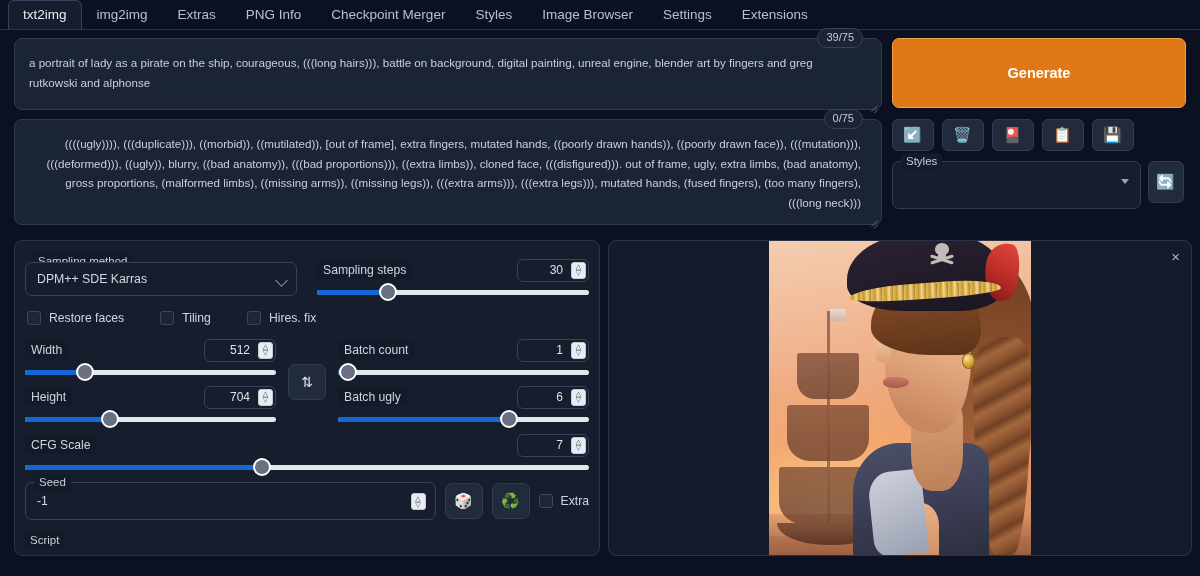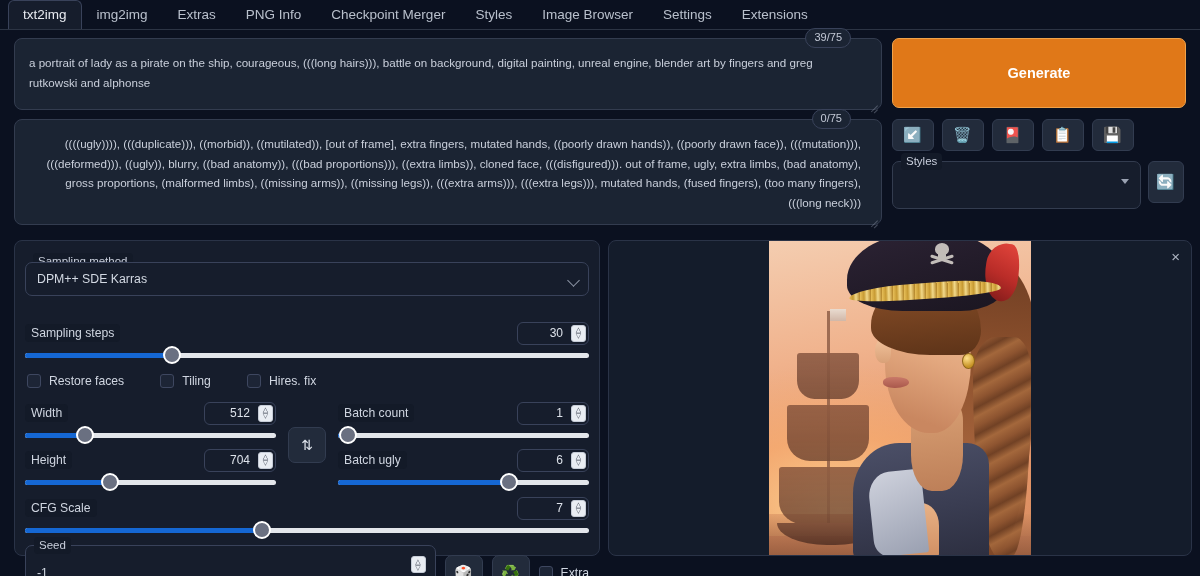--- a/index.html
+++ b/index.html
@@ -59,21 +59,21 @@
     line-height: 19.5px;
     color: #c9cfdb;
     padding: 14px 20px 12px 14px;
     word-wrap: break-word;
     white-space: normal;
   }
   .ta-pos .txt { min-height: 70px; }
   .ta-neg .txt { min-height: 92px; text-align: right; }
   .counter {
     position: absolute;
-    top: -11px; right: 30px;
+    top: -11px; right: 18px;
     background: #1b2433;
     border: 1px solid #39425a;
     border-radius: 11px;
     font-size: 11px;
     color: #c3c9d6;
     padding: 2px 8px 3px 8px;
     line-height: 13px;
   }
   .resize-grip {
     position: absolute; right: 3px; bottom: 2px;
@@ -145,21 +145,21 @@
   
   .lower { display: flex; gap: 8px; padding: 6px 8px 0 14px; }
   .settings-panel {
     width: 586px;
     background: #161d2c;
     border: 1px solid #2a3347;
     border-radius: 8px;
     padding: 12px 10px 8px 10px;
     height: 316px;
   }
-  .row { display: flex; gap: 20px; flex-direction: column; }
+  .row { display: flex; gap: 20px; }
   .col { flex: 1; min-width: 0; }
 
   .field { position: relative; }
   .select-box {
     height: 34px;
     background: #161d2c;
     border: 1px solid #39425a;
     border-radius: 7px;
     display: flex; align-items: center;
     padding: 0 28px 0 11px;
@@ -243,21 +243,21 @@
     font-size: 14px; color: #dfe4ec; cursor: pointer;
     align-self: center;
   }
   .dims { display: flex; gap: 12px; align-items: center; }
 
   
   .seed-row { display: flex; gap: 9px; align-items: center; margin-top: 10px; }
   .seed-field {
     position: relative;
     flex: 1;
-    height: 55px;
+    height: 38px;
     background: #161d2c;
     border: 1px solid #39425a;
     border-radius: 7px;
     display: flex; align-items: center;
     padding: 0 34px 0 11px;
     font-size: 12.3px; color: #d3d9e3;
   }
   .seed-field .spin { position: absolute; right: 9px; top: 10px; }
   .seed-btn {
     width: 38px; height: 36px;

